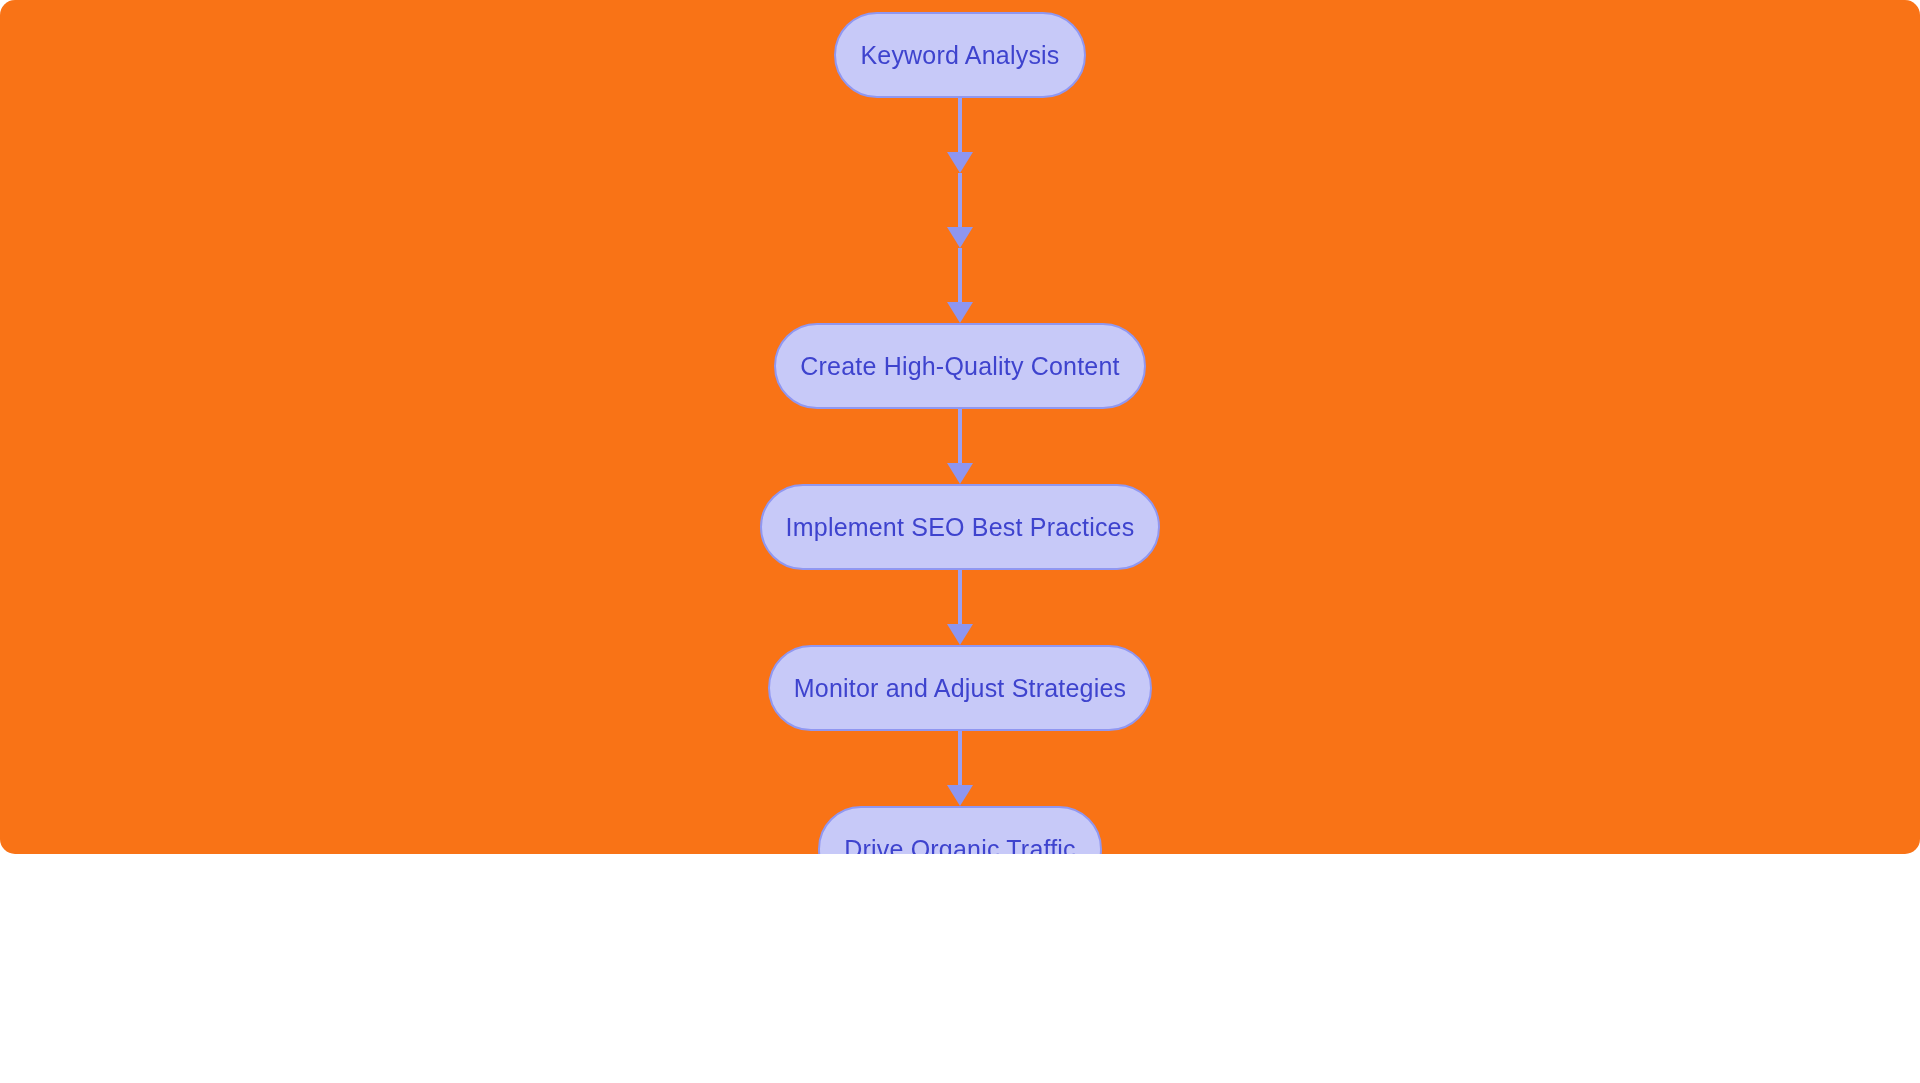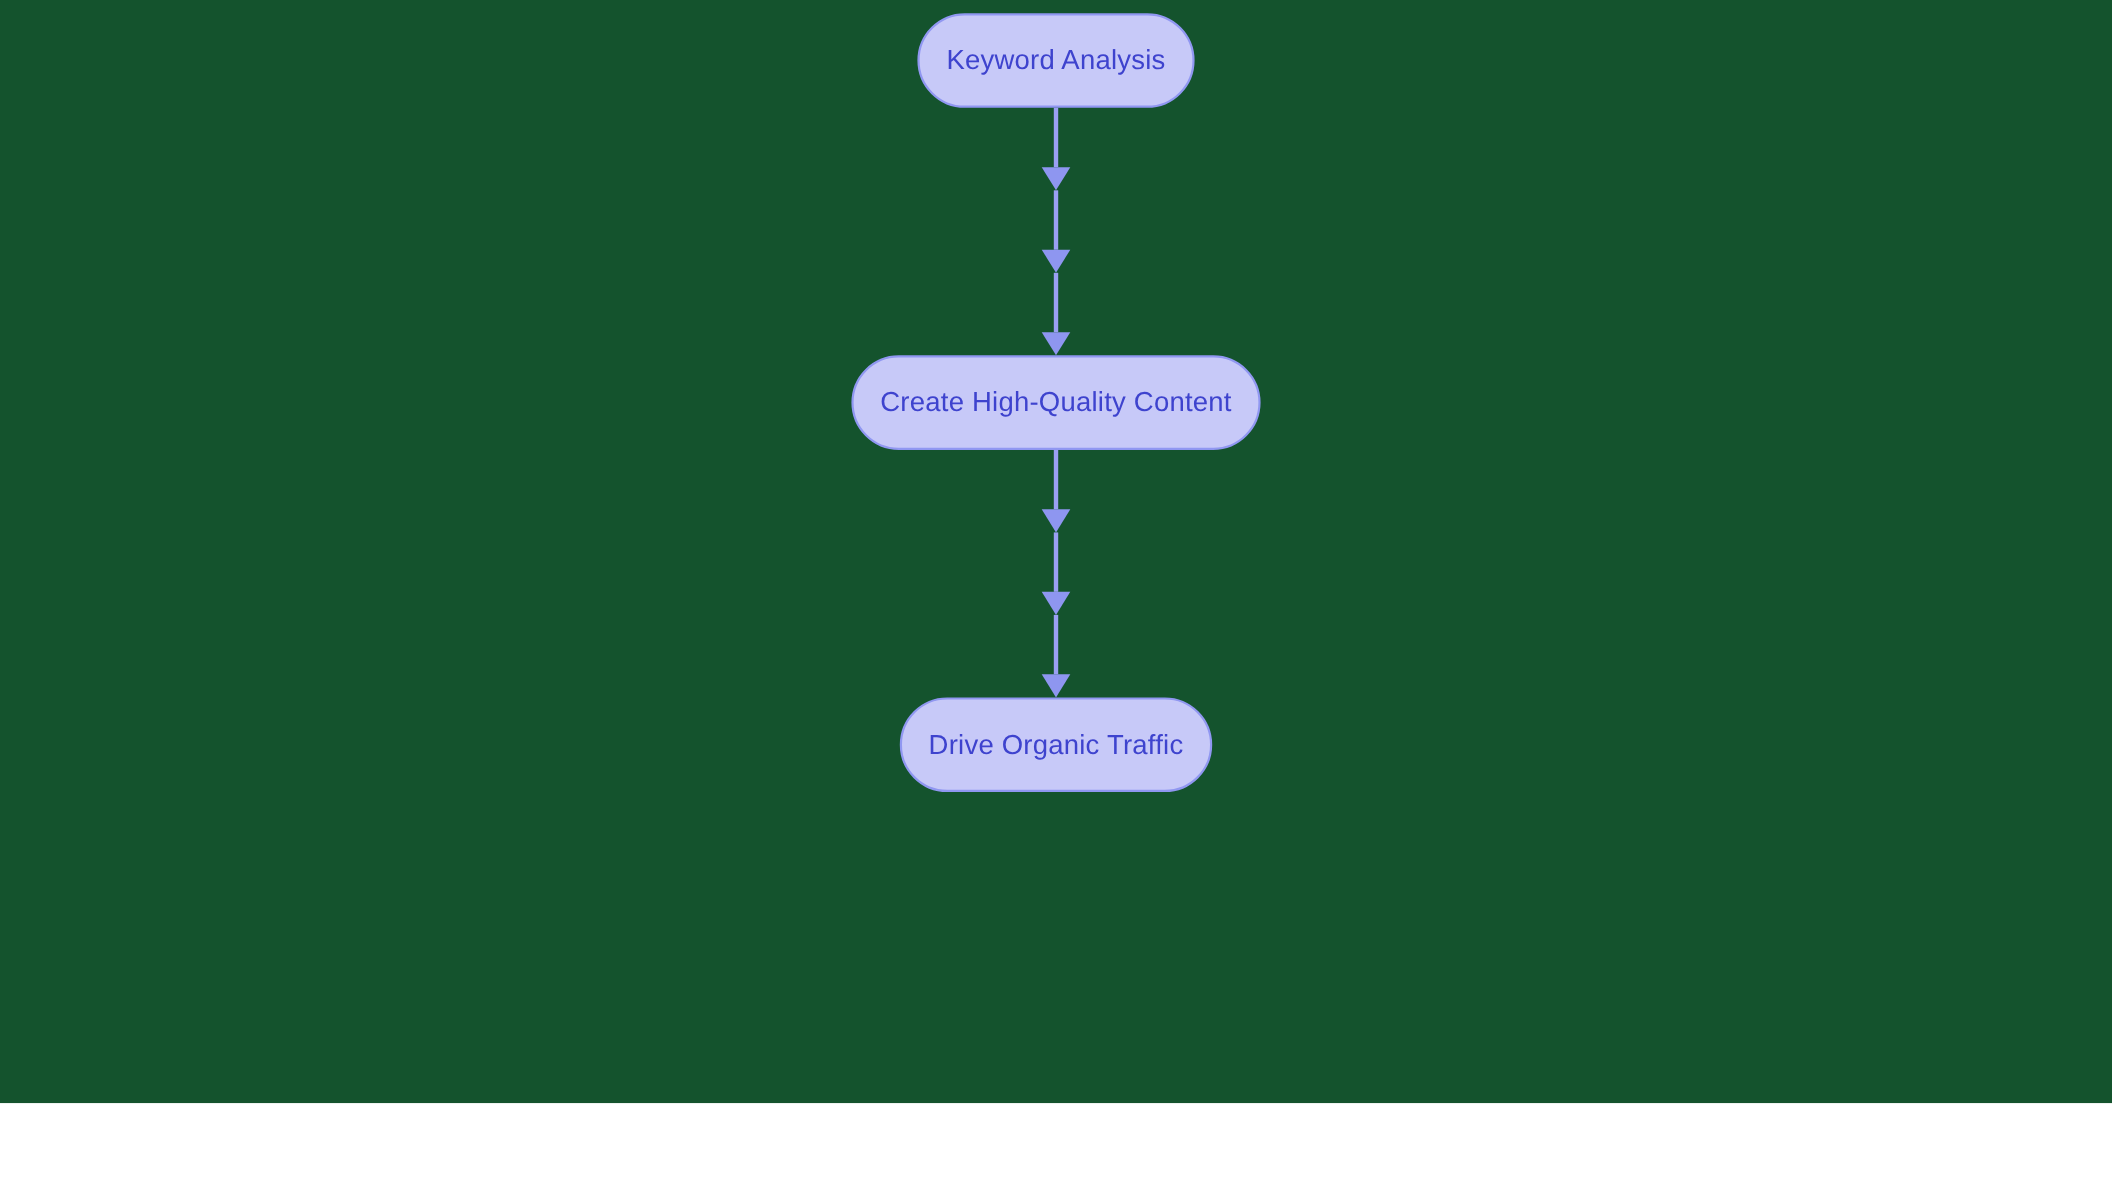--- a/index.html
+++ b/index.html
@@ -3,24 +3,25 @@
 <meta charset="utf-8">
 <style>
   html, body {
     margin: 0;
     padding: 0;
     background: #ffffff;
   }
   .canvas {
     position: relative;
     width: 1920px;
-    height: 1003px;
-    background: #14532d;
+    height: 854px;
+    background: #f97316;
     overflow: hidden;
     font-family: "Liberation Sans", "DejaVu Sans", sans-serif;
+    border-radius: 15px;
   }
   .flow {
     position: absolute;
     left: 0;
     top: 12px;
     width: 100%;
     display: flex;
     flex-direction: column;
     align-items: center;
   }
@@ -103,26 +104,32 @@
 
     <div class="node n3">
       <span class="node-label">Create High-Quality Content</span>
     </div>
 
     <div class="connector">
       <div class="connector-line"></div>
       <div class="arrow-head"></div>
     </div>
 
+    <div class="node n4">
+      <span class="node-label">Implement SEO Best Practices</span>
+    </div>
 
     <div class="connector">
       <div class="connector-line"></div>
       <div class="arrow-head"></div>
     </div>
 
+    <div class="node n5">
+      <span class="node-label">Monitor and Adjust Strategies</span>
+    </div>
 
     <div class="connector">
       <div class="connector-line"></div>
       <div class="arrow-head"></div>
     </div>
 
     <div class="node n6">
       <span class="node-label">Drive Organic Traffic</span>
     </div>
 

